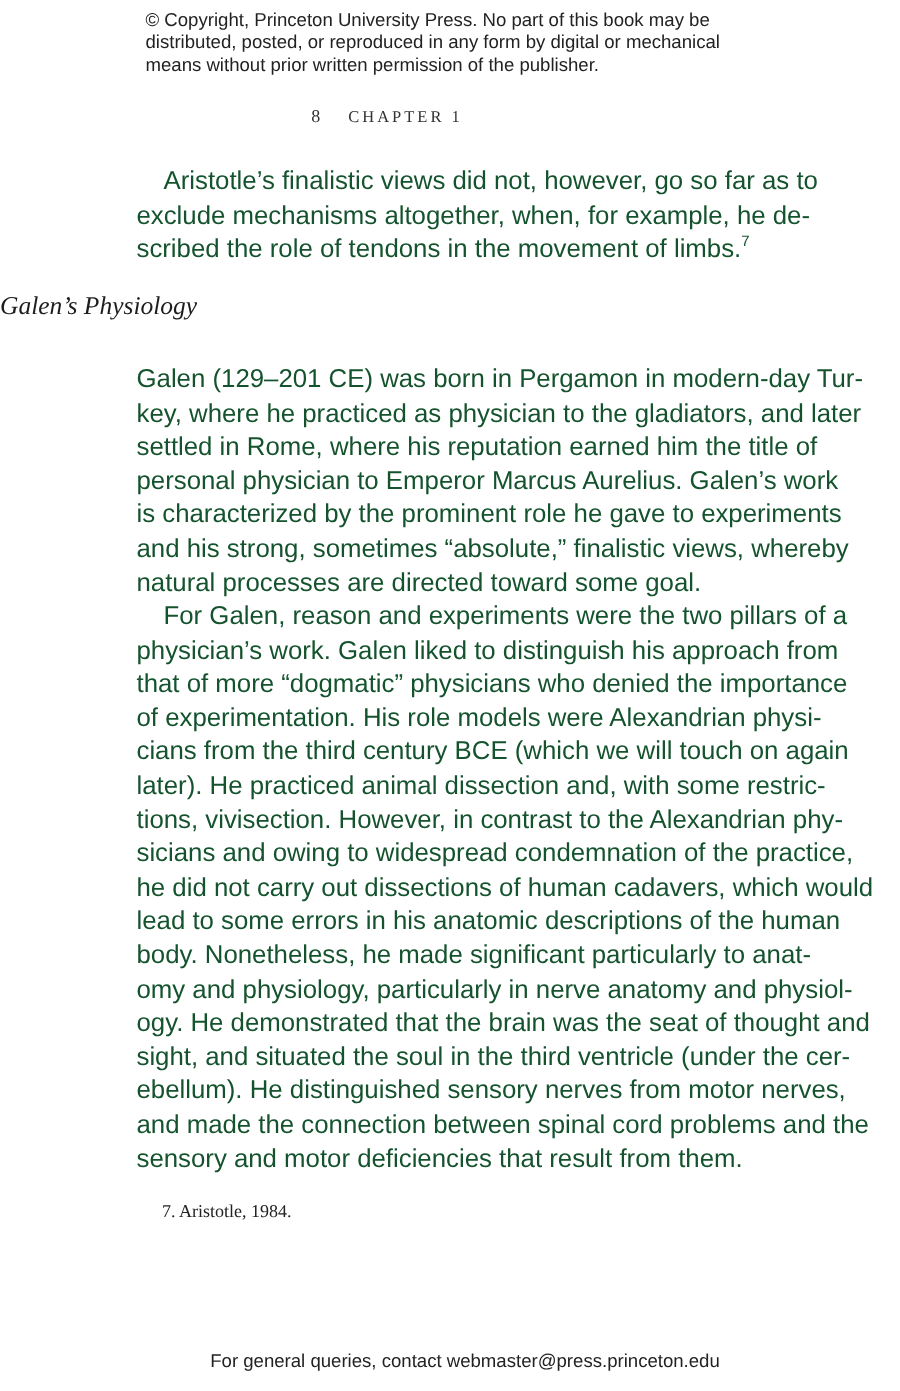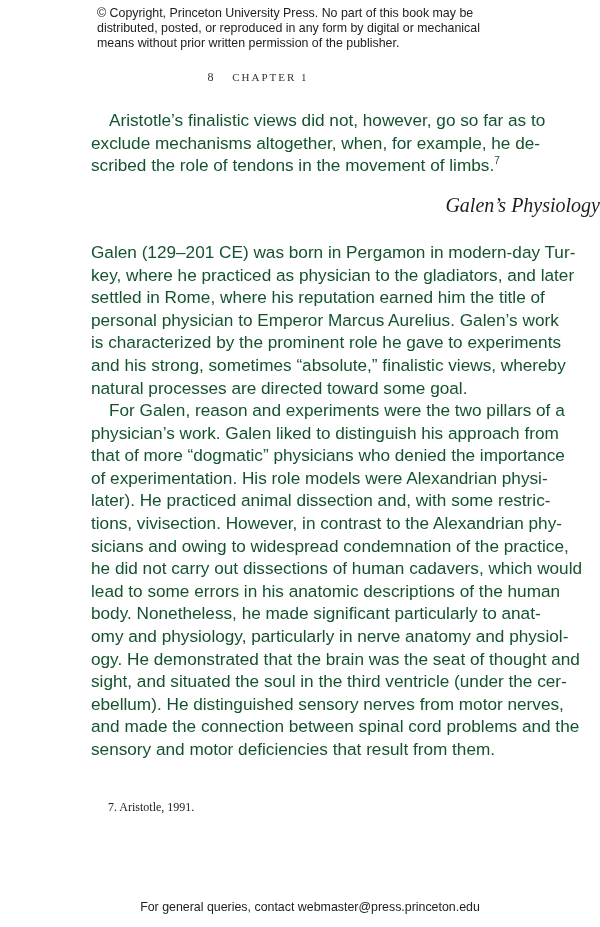--- a/index.html
+++ b/index.html
@@ -16,22 +16,22 @@
   .body-text {
     position: absolute; left: 91px; width: 420px;
     font-family: Liberation Sans, sans-serif; font-size: 17.2px; line-height: 22.6px;
     text-align: justify; color: #14532d; margin-top: 12px;
   }
   .body-text .line { display: block; white-space: nowrap; text-align-last: justify; }
   .body-text .line.last { text-align-last: left; }
   .indent { padding-left: 18px; }
   sup { font-size: 10px; line-height: 0; vertical-align: super; }
   .heading {
-    position: absolute; left: 0; top: 194px; width: 600px; text-align: right;
-    font-family: "Liberation Serif", serif; font-style: italic; font-size: 20px; color: #1d1d1d;
+    position: absolute; left: 0; top: 194px; width: 600px; text-align: left;
+    font-family: "Liberation Serif", serif; font-style: italic; font-size: 17px; color: #1d1d1d;
   }
   .footnote {
     position: absolute; left: 108px; top: 800px;
     font-family: "Liberation Serif", serif; font-size: 12px; color: #222;
   }
   .contact {
     position: absolute; left: 0; top: 900px; width: 600px; text-align: center;
     font-family: "Liberation Sans", sans-serif; font-size: 12.4px; color: #222; padding-left: 10px;
   }
 </style>
@@ -65,29 +65,30 @@
   <span class="line">is characterized by the prominent role he gave to experiments</span>
   <span class="line">and his strong, sometimes “absolute,” finalistic views, whereby</span>
   <span class="line last">natural processes are directed toward some goal.</span>
 </div>
 
 <div class="body-text" style="top:387px;">
   <span class="line indent">For Galen, reason and experiments were the two pillars of a</span>
   <span class="line">physician’s work. Galen liked to distinguish his approach from</span>
   <span class="line">that of more “dogmatic” physicians who denied the importance</span>
   <span class="line">of experimentation. His role models were Alexandrian physi-</span>
+  <span class="line">cians from the third century BCE (which we will touch on again</span>
   <span class="line">later). He practiced animal dissection and, with some restric-</span>
   <span class="line">tions, vivisection. However, in contrast to the Alexandrian phy-</span>
   <span class="line">sicians and owing to widespread condemnation of the practice,</span>
   <span class="line">he did not carry out dissections of human cadavers, which would</span>
   <span class="line">lead to some errors in his anatomic descriptions of the human</span>
   <span class="line">body. Nonetheless, he made significant particularly to anat-</span>
   <span class="line">omy and physiology, particularly in nerve anatomy and physiol-</span>
   <span class="line">ogy. He demonstrated that the brain was the seat of thought and</span>
   <span class="line">sight, and situated the soul in the third ventricle (under the cer-</span>
   <span class="line">ebellum). He distinguished sensory nerves from motor nerves,</span>
   <span class="line">and made the connection between spinal cord problems and the</span>
   <span class="line last">sensory and motor deficiencies that result from them.</span>
 </div>
 
-<div class="footnote">7. Aristotle, 1991.</div>
+<div class="footnote">7. Aristotle, 1984.</div>
 
 <div class="contact">For general queries, contact webmaster@press.princeton.edu</div>
 
 </body></html>

